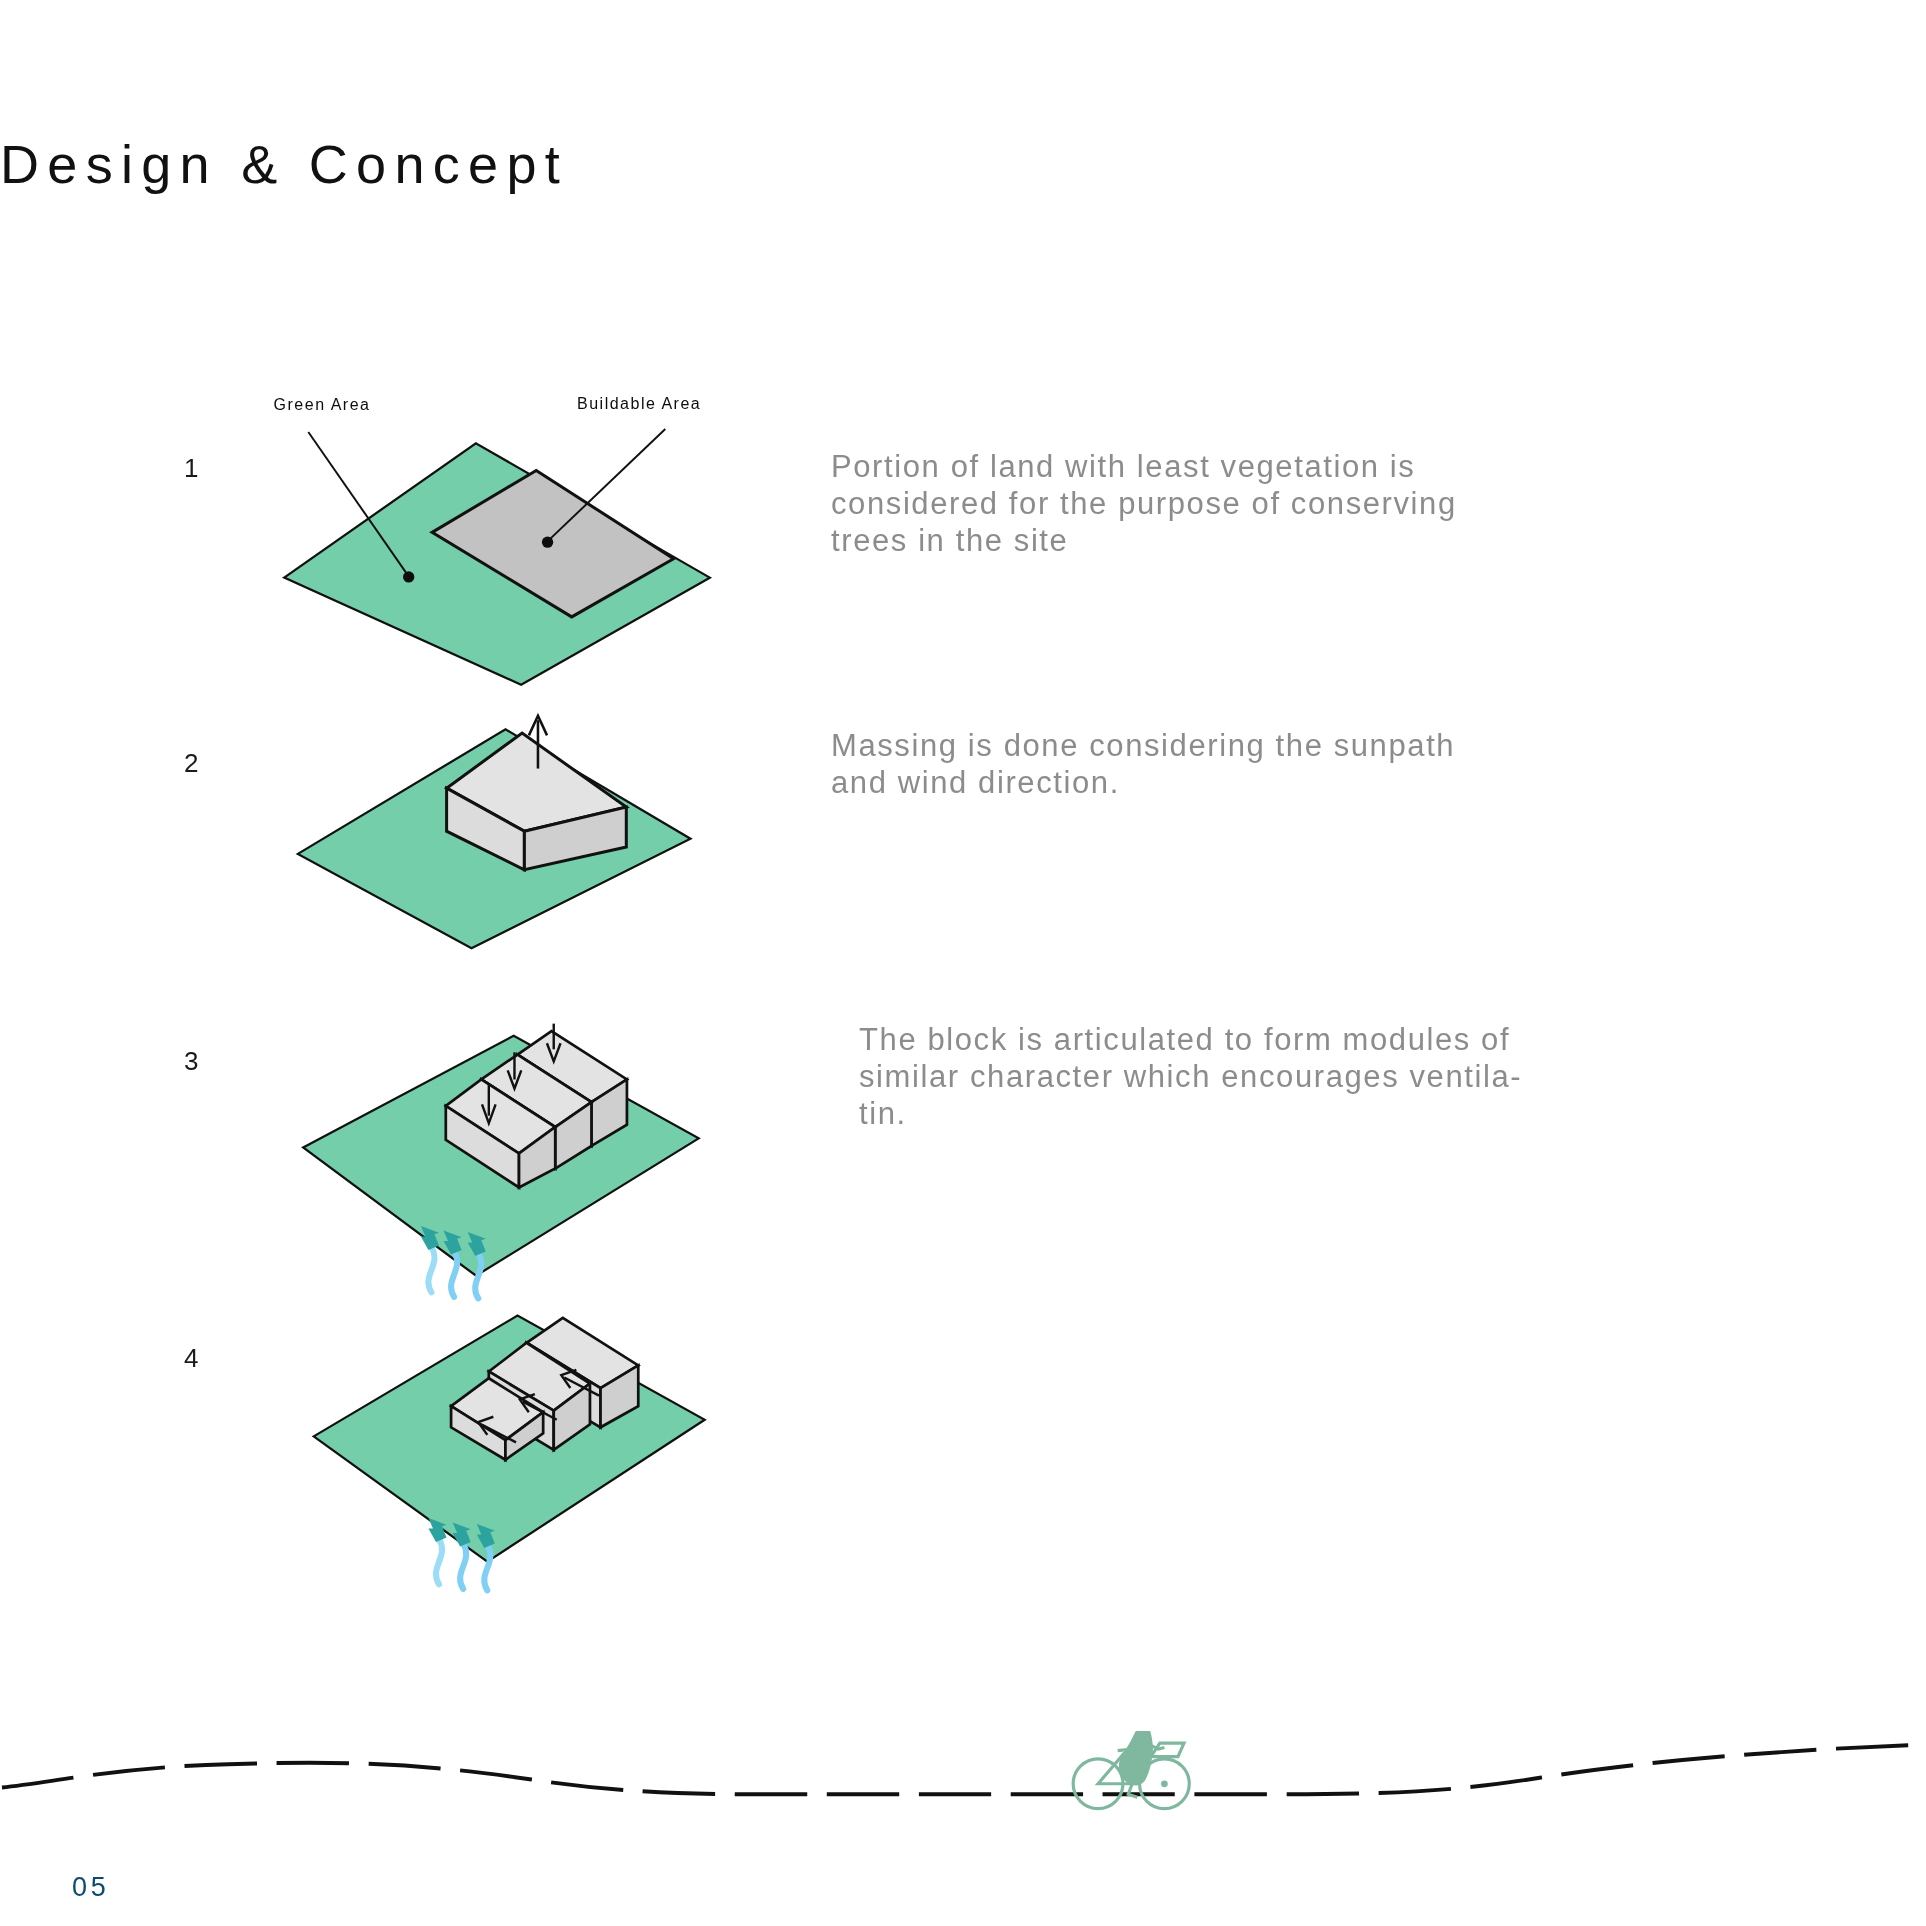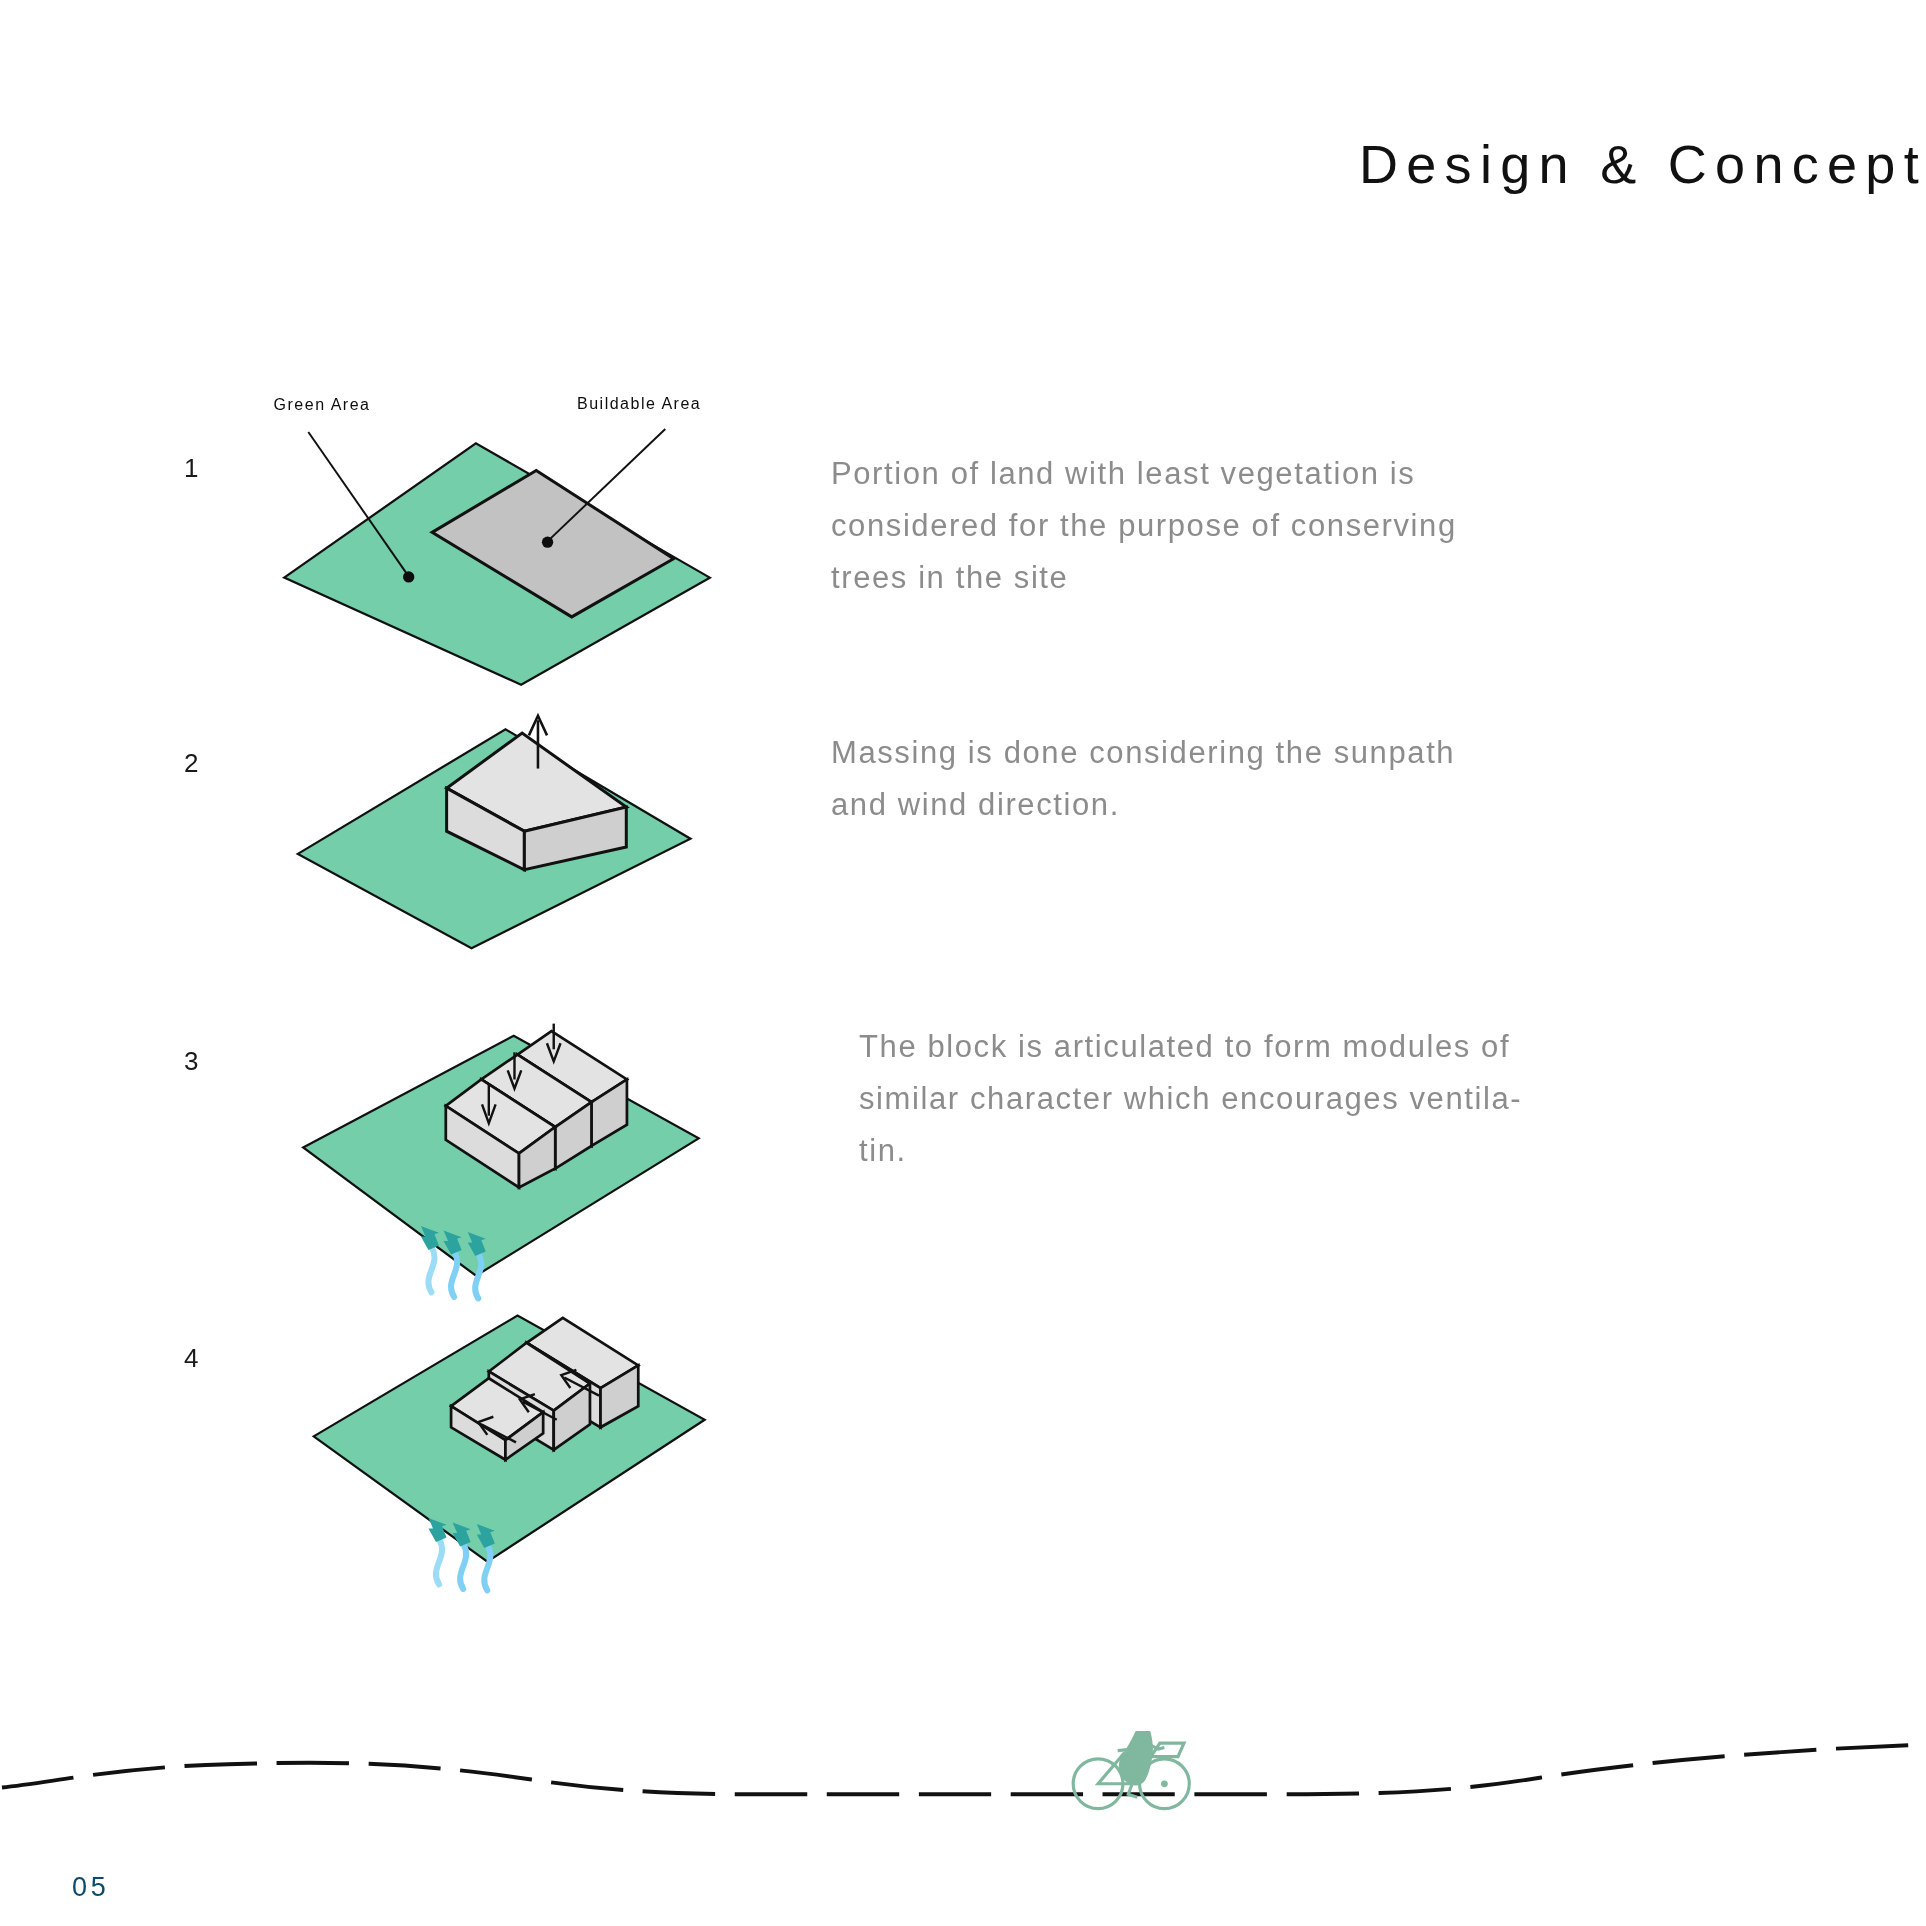--- a/index.html
+++ b/index.html
@@ -6,42 +6,42 @@
   body{
     width:1927px;height:1927px;position:relative;overflow:hidden;
     font-family:"Liberation Sans","DejaVu Sans",sans-serif;
     -webkit-font-smoothing:antialiased;
   }
   .page{position:absolute;inset:0;}
 
   
   .page-title{
     position:absolute;left:0;right:0;top:133px;
-    text-align:right;
+    text-align:left;
     font-size:54px;
     font-weight:400;
     letter-spacing:8.3px;
     color:#111111;
     white-space:nowrap;
   }
 
   
   .step-row{position:absolute;left:0;width:1927px;}
   .step-num{
     position:absolute;
     font-size:26px;
     color:#1a1a1a;
     letter-spacing:0.8px;
   }
   .step-text{
     position:absolute;
     left:831px;
     width:876px;
     font-size:31px;
-    line-height:52px;
+    line-height:37px;
     letter-spacing:1.6px;
     color:#8c8c8c;
     white-space:pre-line;
   }
   .diagram{position:absolute;}
 
   
   .dlabel{
     position:absolute;
     font-size:16px;

